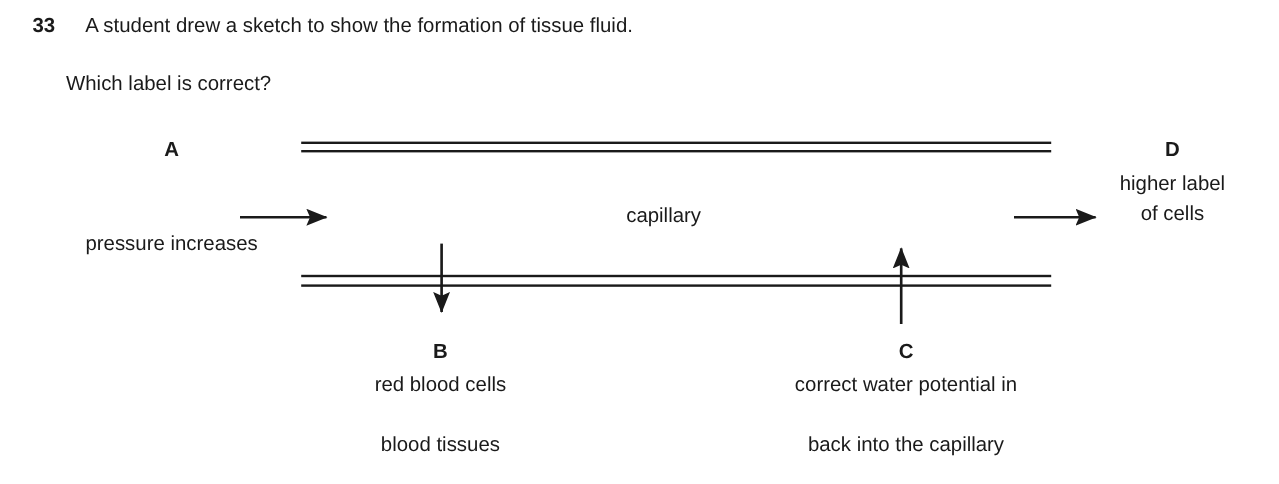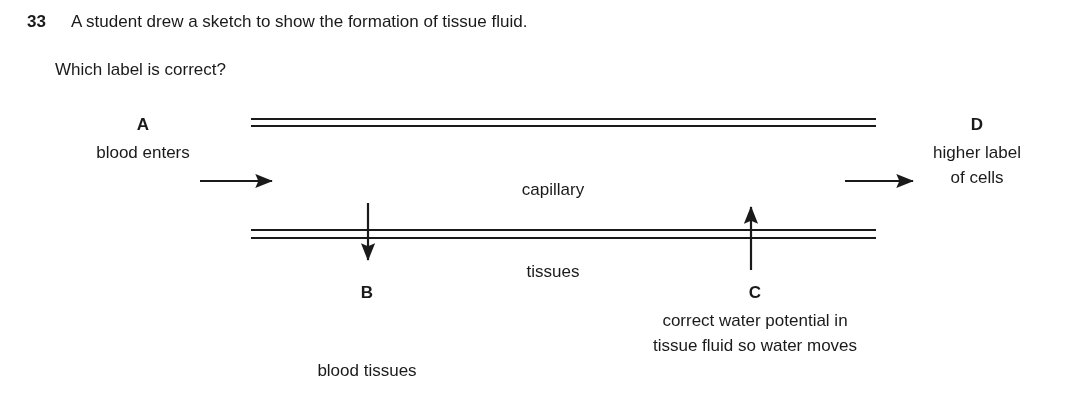--- a/index.html
+++ b/index.html
@@ -56,21 +56,21 @@
     border-top: 2px solid #1a1a1a;
   }
   .wall-top-a  { top: 118px; }
   .wall-top-b  { top: 125px; }
   .wall-bot-a  { top: 229px; }
   .wall-bot-b  { top: 237px; }
 
   
   .lumen-label {
     position: absolute;
-    top: 180px;
+    top: 170px;
     left: 453px;
     width: 200px;
     text-align: center;
     font-size: 17px;
   }
   .tissues-label {
     position: absolute;
     top: 262px;
     left: 453px;
     width: 200px;
@@ -113,52 +113,53 @@
 <div class="q-prompt">Which label is correct?</div>
 
 <div class="diagram">
 
   <div class="wall wall-top-a"></div>
   <div class="wall wall-top-b"></div>
   <div class="wall wall-bot-a"></div>
   <div class="wall wall-bot-b"></div>
 
   <div class="lumen-label">capillary</div>
-  <div class="tissues-label">tissues</div>
 
   <svg class="arrow-svg" viewBox="0 0 1066 403">
     <defs>
       <marker id="ah" markerWidth="9" markerHeight="9" refX="7.6" refY="3.2" orient="auto" markerUnits="strokeWidth">
         <path d="M0,0 L8,3.2 L0,6.4 L1.4,3.2 z" fill="#1a1a1a"></path>
       </marker>
     </defs>
     <line x1="200" y1="181" x2="272" y2="181" stroke="#1a1a1a" stroke-width="2.2" marker-end="url(#ah)"></line>
     <line x1="845" y1="181" x2="913" y2="181" stroke="#1a1a1a" stroke-width="2.2" marker-end="url(#ah)"></line>
     <line x1="368" y1="203" x2="368" y2="260" stroke="#1a1a1a" stroke-width="2.2" marker-end="url(#ah)"></line>
     <line x1="751" y1="270" x2="751" y2="207" stroke="#1a1a1a" stroke-width="2.2" marker-end="url(#ah)"></line>
   </svg>
 
   <div class="label-block label-a">
     <span class="label-letter">A</span>
-    <span>blood enters</span><br>
     <br>
+    <br>
+    <span>pressure increases</span>
   </div>
 
   <div class="label-block label-d">
     <span class="label-letter">D</span>
     <span>higher label</span><br>
     <span>of cells</span><br>
   </div>
 
   <div class="label-block label-b">
     <span class="label-letter">B</span>
-    <br>
+    <span>red blood cells</span><br>
     <br>
     <span>blood tissues</span>
   </div>
 
   <div class="label-block label-c">
     <span class="label-letter">C</span>
     <span>correct water potential in</span><br>
-    <span>tissue fluid so water moves</span><br>
+    <br>
+    <span>back into the capillary</span>
   </div>
 
 </div>
 
 </body></html>

